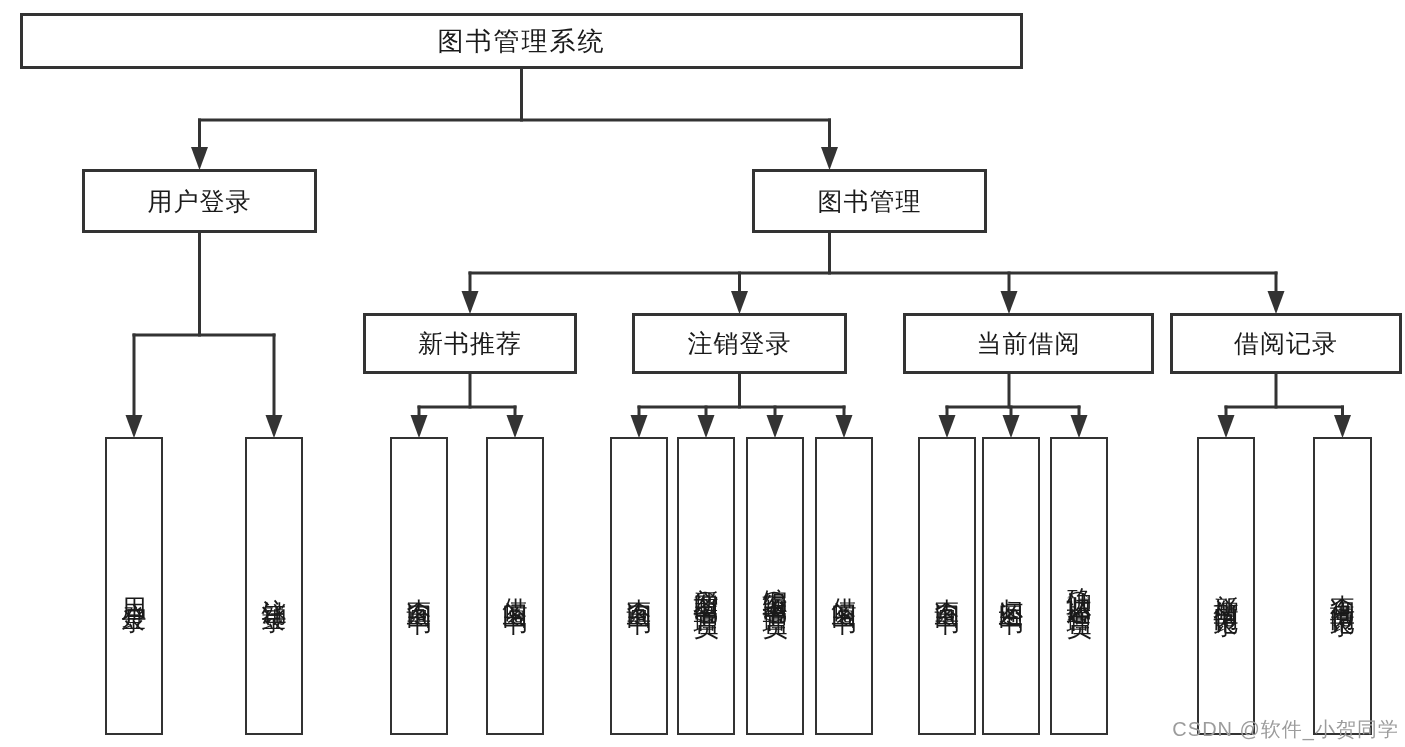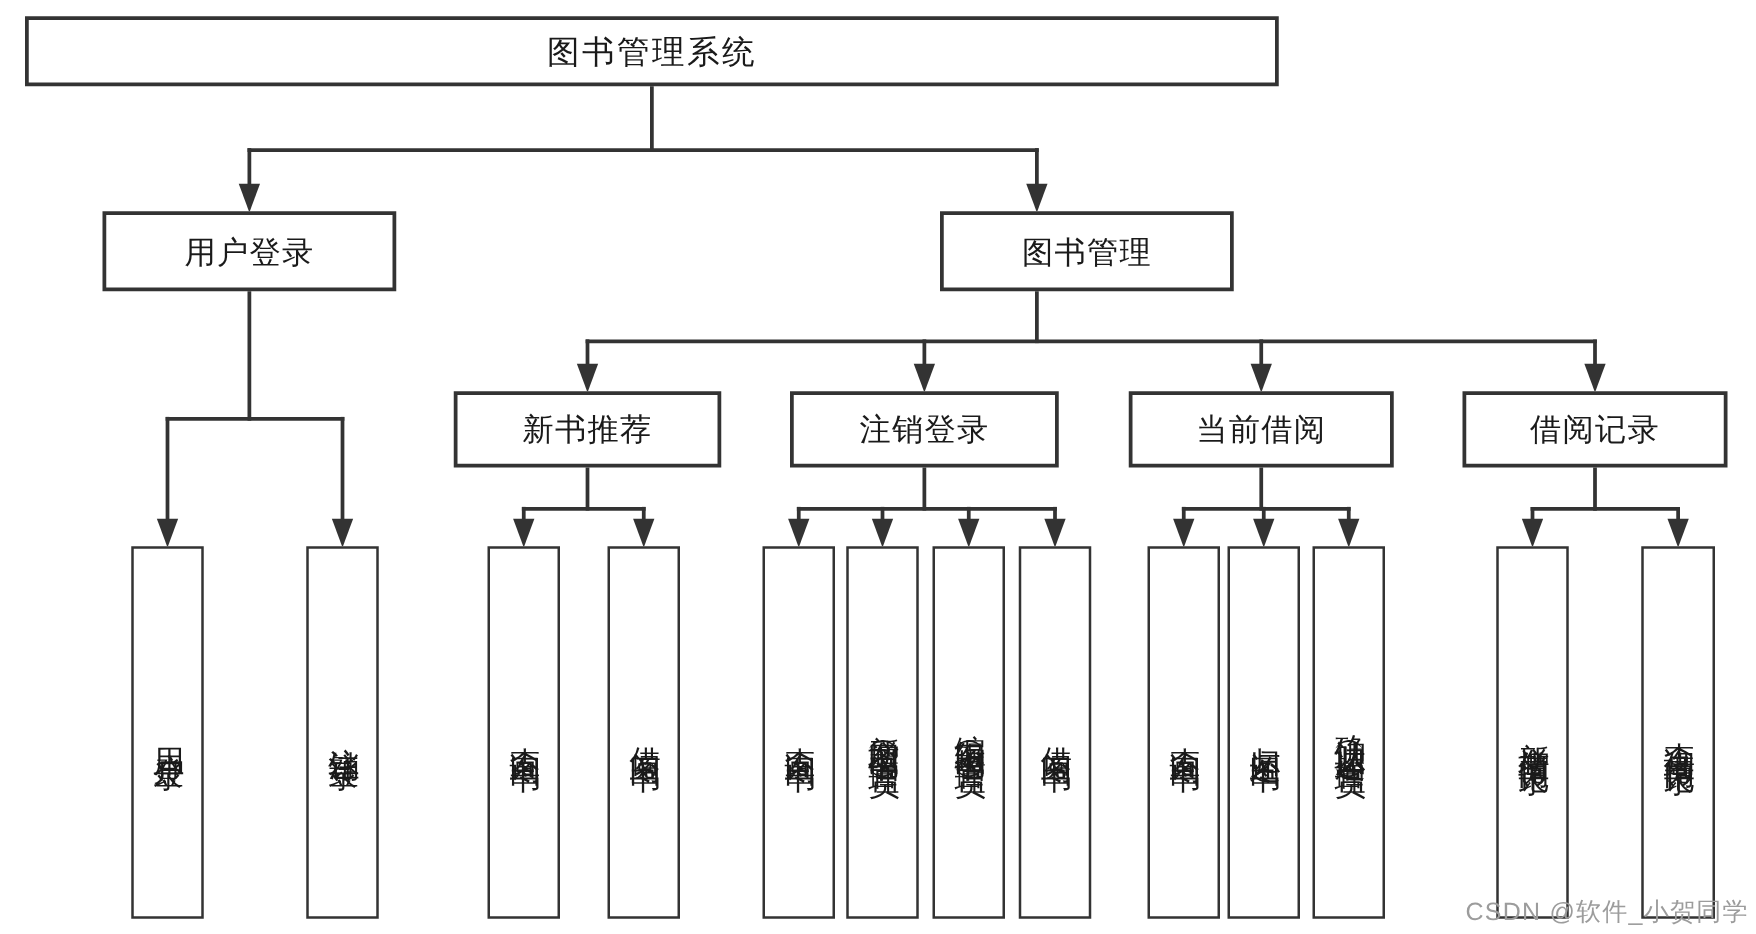--- a/index.html
+++ b/index.html
@@ -129,24 +129,24 @@
       </div>
       <div class="node h-node" style="left: 712px; top: 169px; width: 235px; height: 64px; margin-left: 40px;">
         <span class="node-label">图书管理</span>
       </div>
       <div class="node h-node" style="left: 363px; top: 313px; width: 214px; height: 61px;">
         <span class="node-label">新书推荐</span>
       </div>
       <div class="node h-node" style="left: 632px; top: 313px; width: 215px; height: 61px;">
         <span class="node-label">注销登录</span>
       </div>
-      <div class="node h-node" style="left: 903px; top: 313px; width: 212px; height: 61px;">
+      <div class="node h-node" style="left: 903px; top: 313px; width: 251px; height: 61px;">
         <span class="node-label">当前借阅</span>
       </div>
-      <div class="node h-node" style="left: 1170px; top: 313px; width: 212px; height: 61px;">
+      <div class="node h-node" style="left: 1170px; top: 313px; width: 232px; height: 61px;">
         <span class="node-label">借阅记录</span>
       </div>
       <div class="node v-node" style="left: 105px; top: 437px; width: 58px; height: 298px;">
         <span class="node-label">用户登录</span>
       </div>
       <div class="node v-node" style="left: 245px; top: 437px; width: 58px; height: 298px;">
         <span class="node-label">注销登录</span>
       </div>
       <div class="node v-node" style="left: 390px; top: 437px; width: 58px; height: 298px;">
         <span class="node-label">查询图书</span>

